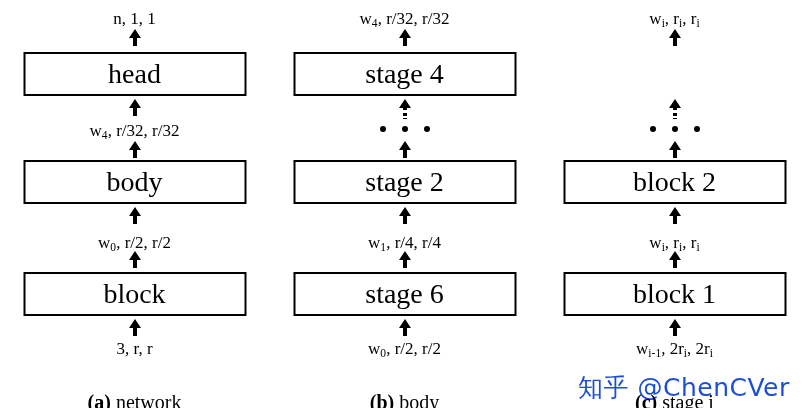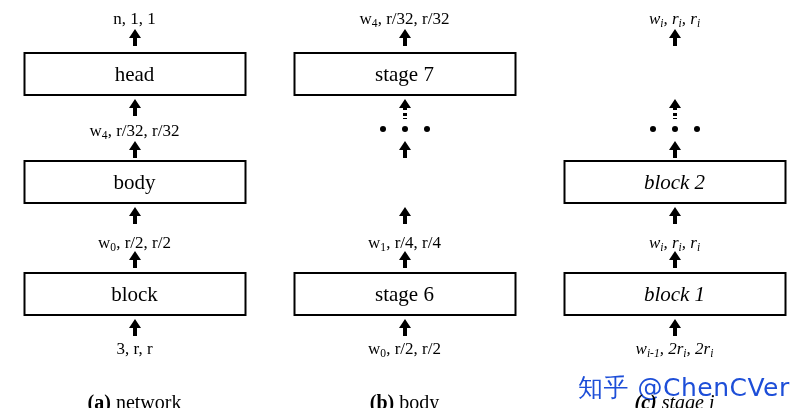--- a/index.html
+++ b/index.html
@@ -18,36 +18,36 @@
   }
 
   .column {
     position: absolute;
     top: 0;
     height: 408px;
     width: 269px;
   }
   #col-a { left: 0px; }
   #col-b { left: 270px; }
-  #col-c { left: 540px; font-style: italic; }
+  #col-c { left: 540px; }
 
   
   .node-box {
     position: absolute;
     left: 50%;
     transform: translateX(-50%);
     width: 223px;
     height: 44px;
     box-sizing: border-box;
     border: 2px solid #000000;
     background: #ffffff;
     display: flex;
     align-items: center;
     justify-content: center;
-    font-size: 21px;
+    font-size: 28px;
     line-height: 1;
     white-space: nowrap;
   }
   .box-top    { top: 52px; }
   .box-mid    { top: 160px; }
   .box-bottom { top: 272px; }
 
   
   .shape-label {
     position: absolute;
@@ -225,21 +225,21 @@
       w<sub>4</sub>, r/32, r/32
     </div>
 
     <div class="arrow arr-top-out">
       <svg viewBox="0 0 14 17">
           <path d="M7 0 L13 9 L9 9 L9 17 L5 17 L5 9 L1 9 Z" fill="#000"></path>
         </svg>
     </div>
 
     <div class="node-box box-top">
-      <span>stage 7</span>
+      <span>stage 4</span>
     </div>
 
     <div class="arrow-dashed">
       <svg viewBox="0 0 14 20">
         <path d="M7 0 L13 9 L9 9 L9 11 L5 11 L5 9 L1 9 Z" fill="#000"></path>
         <rect x="5" y="14" width="4" height="3" fill="#000"></rect>
         <rect x="5" y="19" width="4" height="1.5" fill="#000"></rect>
       </svg>
     </div>
 
@@ -248,20 +248,23 @@
         <span></span>
         <span></span>
     </div>
 
     <div class="arrow arr-mid-out">
       <svg viewBox="0 0 14 17">
           <path d="M7 0 L13 9 L9 9 L9 17 L5 17 L5 9 L1 9 Z" fill="#000"></path>
         </svg>
     </div>
 
+    <div class="node-box box-mid">
+      <span>stage 2</span>
+    </div>
 
     <div class="arrow arr-mid-in">
       <svg viewBox="0 0 14 17">
           <path d="M7 0 L13 9 L9 9 L9 17 L5 17 L5 9 L1 9 Z" fill="#000"></path>
         </svg>
     </div>
 
     <div class="shape-label lbl-mid-lo">
       w<sub>1</sub>, r/4, r/4
     </div>

